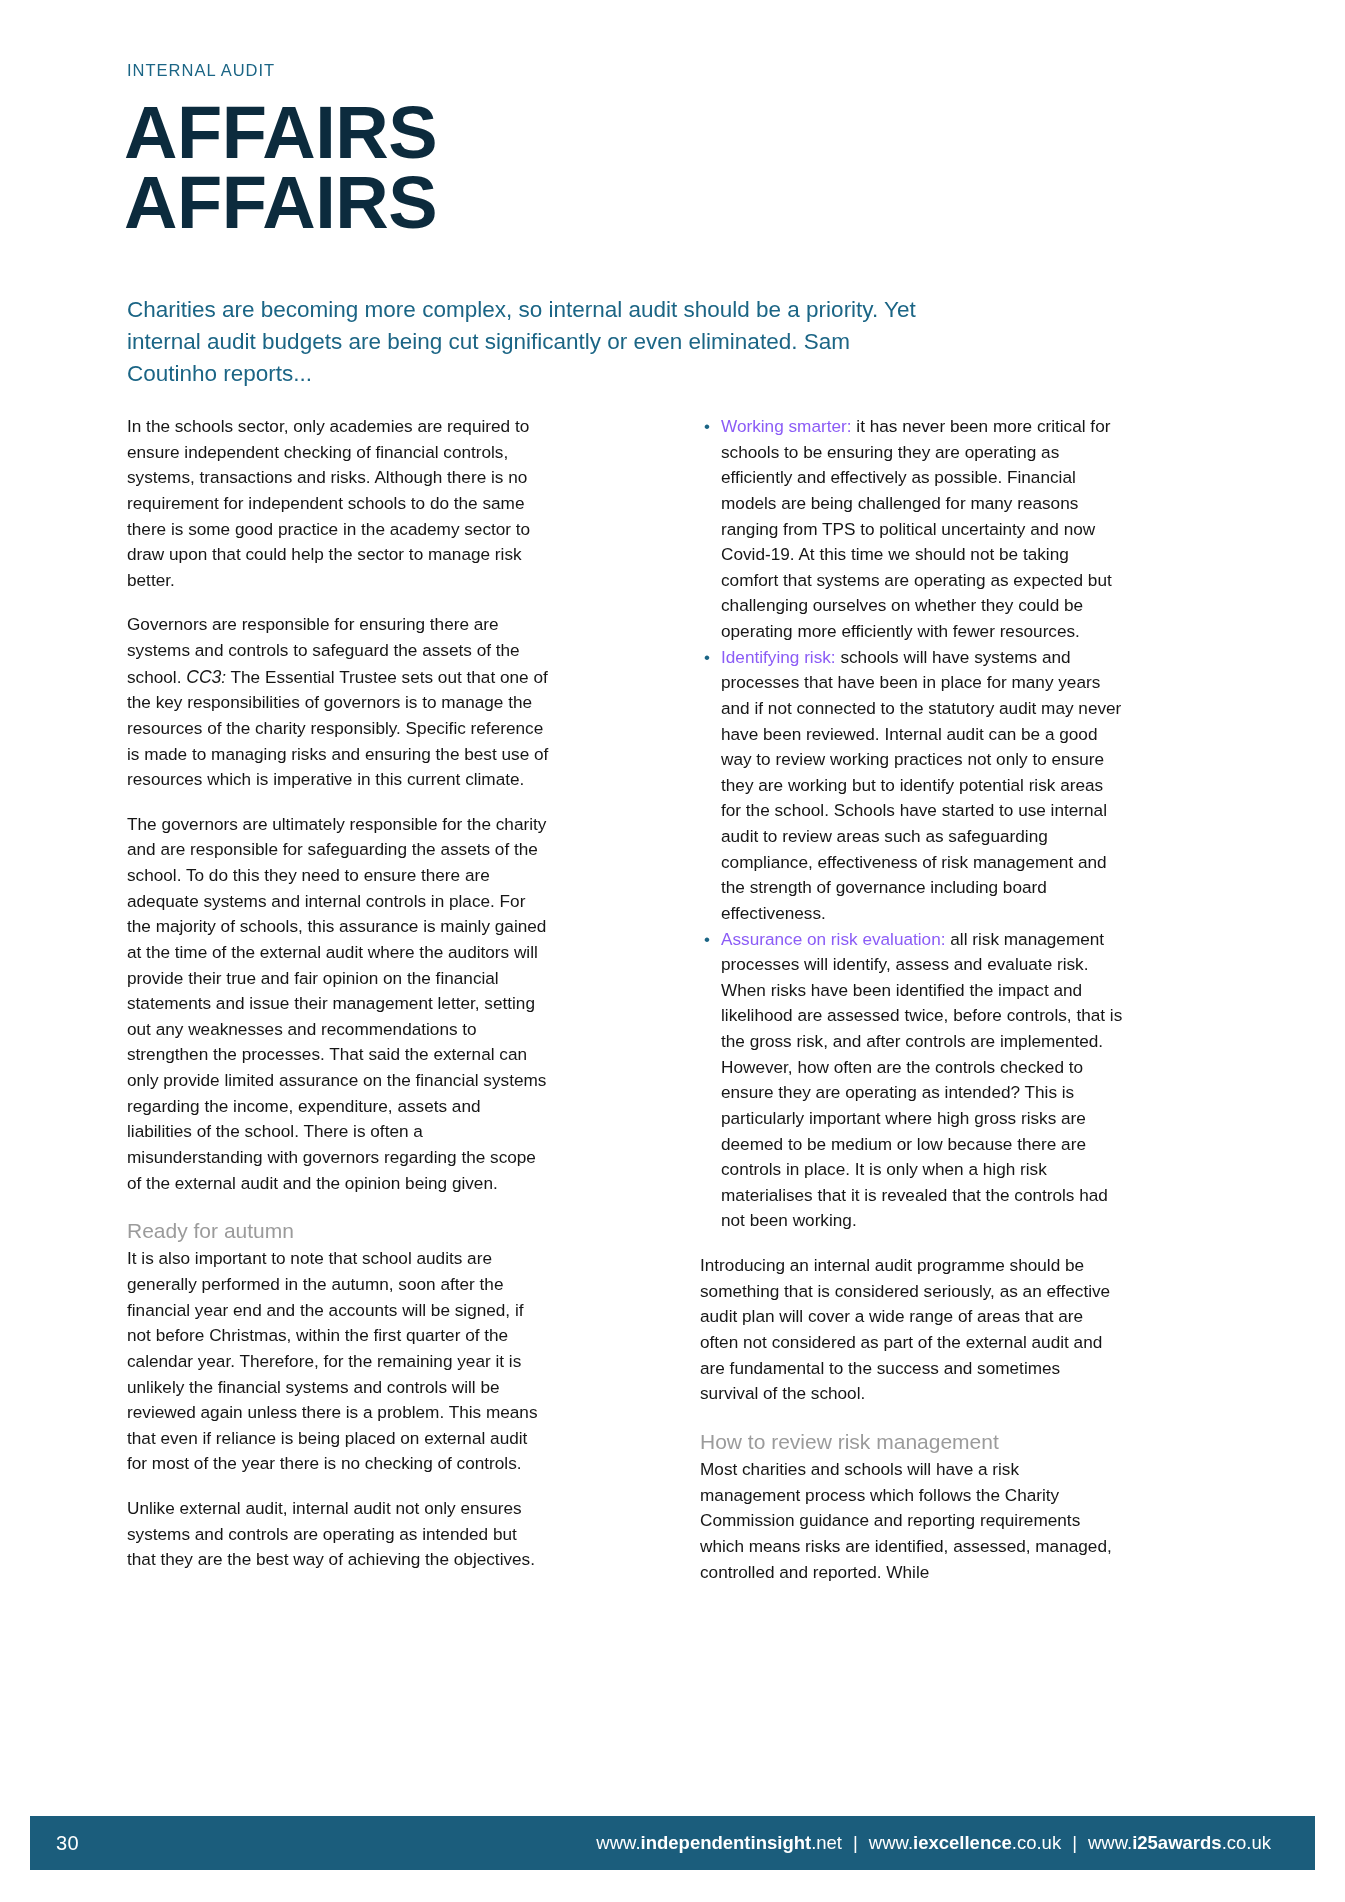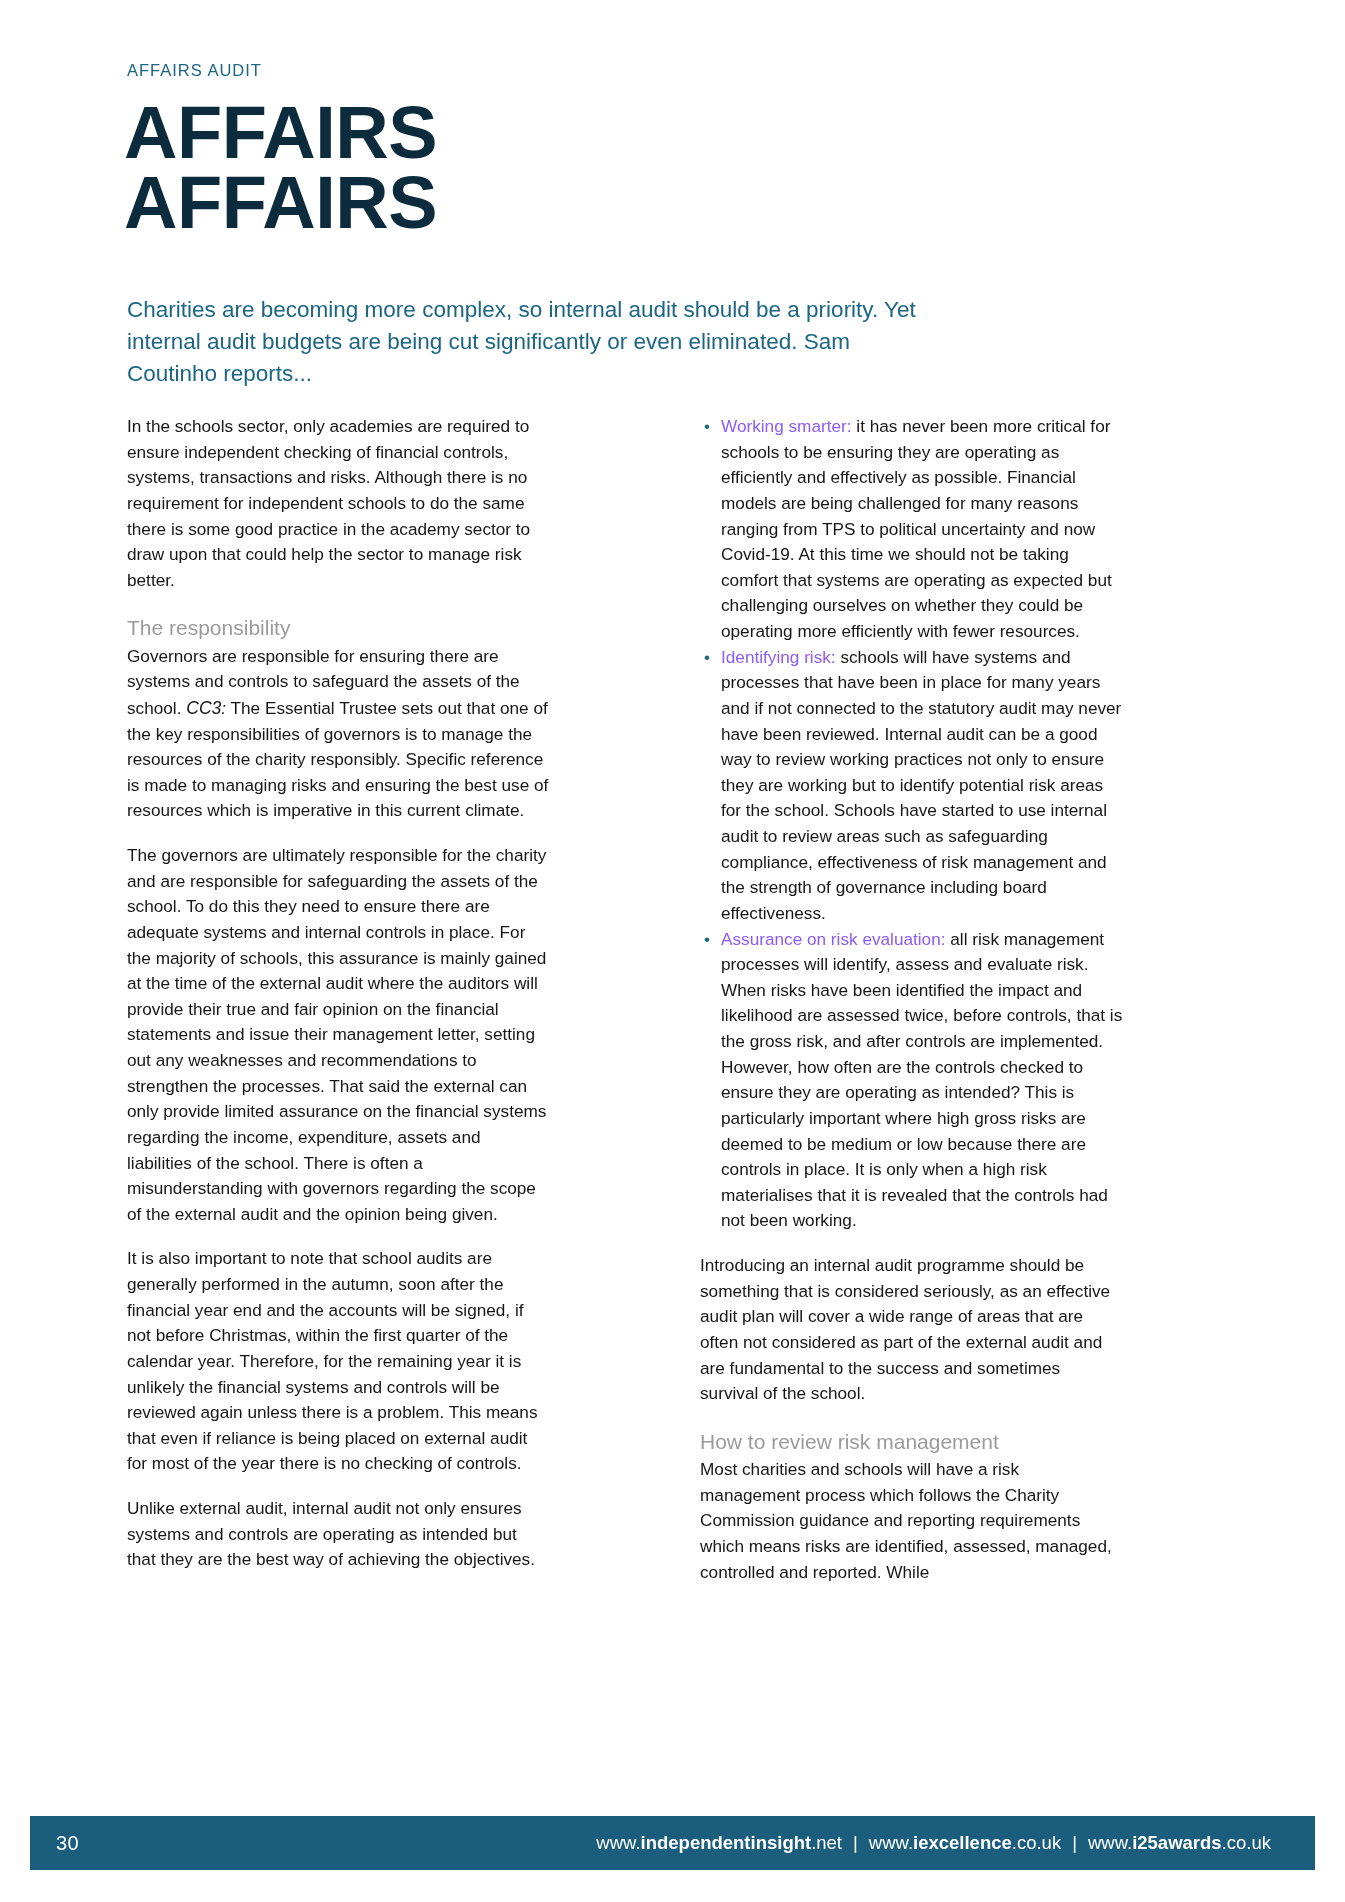--- a/index.html
+++ b/index.html
@@ -148,39 +148,39 @@
     display: inline-block;
     padding: 0 11px;
     font-weight: 400;
   }
 </style>
 </head>
 <body>
 
 <div class="page">
 
-  <div class="kicker">AFFAIRS AUDIT</div>
+  <div class="kicker">INTERNAL AUDIT</div>
 
   <div class="headline">
     <span class="hl-line">AFFAIRS</span>
     <span class="hl-line">AFFAIRS</span>
   </div>
 
   <div class="standfirst">Charities are becoming more complex, so internal audit should be a priority. Yet internal audit budgets are being cut significantly or even eliminated. Sam Coutinho reports...</div>
 
   <div class="col col-left">
 
     <p>In the schools sector, only academies are required to ensure independent checking of financial controls, systems, transactions and risks. Although there is no requirement for independent schools to do the same there is some good practice in the academy sector to draw upon that could help the sector to manage risk better.</p>
 
-    <div class="sec-head">The responsibility</div>
 
     <p><span>Governors are responsible for ensuring there are systems and controls to safeguard the assets of the school. </span><span class="smallcaps">CC3</span><span class="ital">:</span><span> The Essential Trustee sets out that one of the key responsibilities of governors is to manage the resources of the charity responsibly. Specific reference is made to managing risks and ensuring the best use of resources which is imperative in this current climate.</span></p>
 
     <p>The governors are ultimately responsible for the charity and are responsible for safeguarding the assets of the school. To do this they need to ensure there are adequate systems and internal controls in place. For the majority of schools, this assurance is mainly gained at the time of the external audit where the auditors will provide their true and fair opinion on the financial statements and issue their management letter, setting out any weaknesses and recommendations to strengthen the processes. That said the external can only provide limited assurance on the financial systems regarding the income, expenditure, assets and liabilities of the school. There is often a misunderstanding with governors regarding the scope of the external audit and the opinion being given.</p>
 
+    <div class="sec-head">Ready for autumn</div>
 
     <p>It is also important to note that school audits are generally performed in the autumn, soon after the financial year end and the accounts will be signed, if not before Christmas, within the first quarter of the calendar year. Therefore, for the remaining year it is unlikely the financial systems and controls will be reviewed again unless there is a problem. This means that even if reliance is being placed on external audit for most of the year there is no checking of controls.</p>
 
     <p>Unlike external audit, internal audit not only ensures systems and controls are operating as intended but that they are the best way of achieving the objectives.</p>
   </div>
 
   <div class="col col-right">
 
 
     <ul class="bullets">

